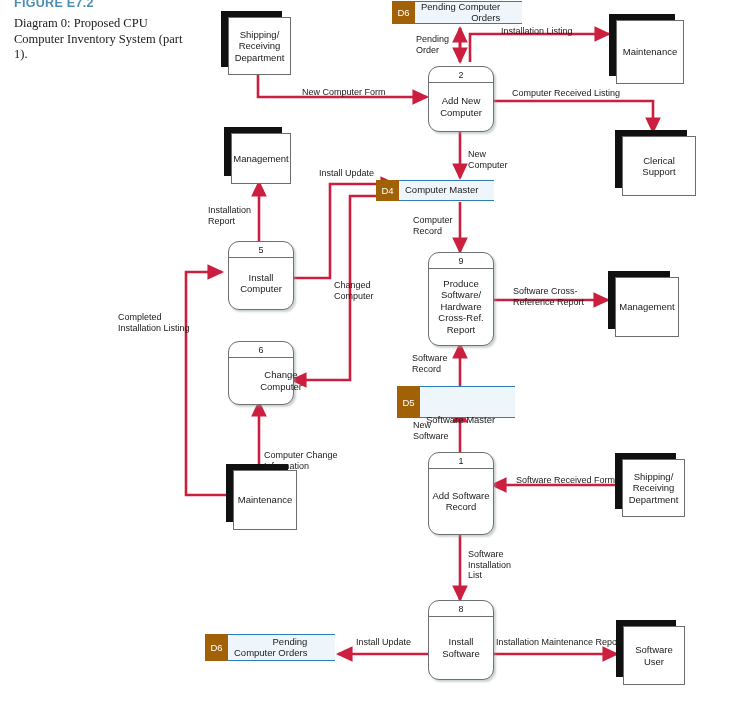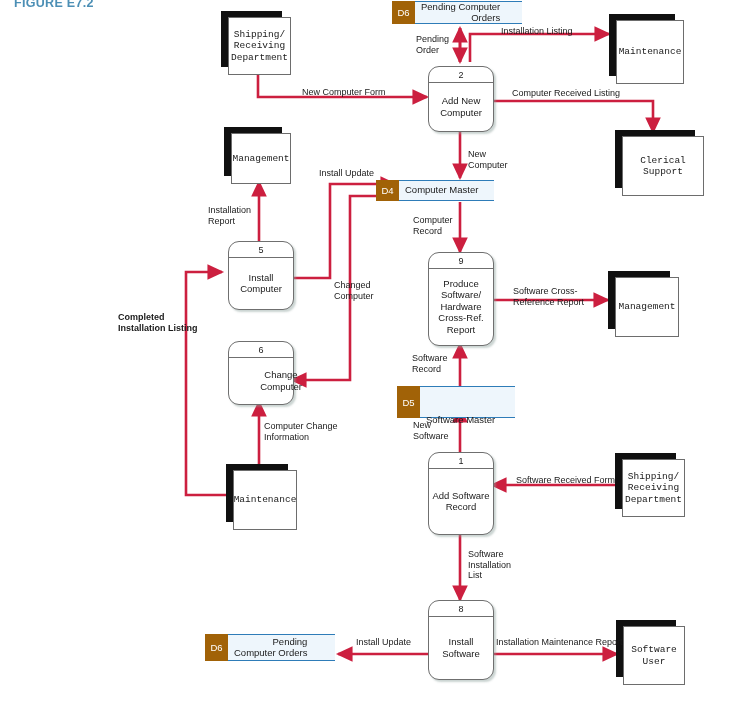--- a/index.html
+++ b/index.html
@@ -8,21 +8,21 @@
        -webkit-font-smoothing:antialiased;}
   #stage{position:absolute;left:0;top:0;width:753px;height:722px;overflow:hidden;}
 
   
   #fig-title{position:absolute;left:14px;top:-4px;font-size:12.5px;font-weight:bold;
              color:#4c8fb5;letter-spacing:.3px;}
   #fig-caption{position:absolute;left:14px;top:16px;width:170px;
                font-family:"Liberation Serif", serif;font-size:12.5px;color:#1a1a1a;line-height:15.5px;}
 
   
-  .entity{position:absolute;font-family:Liberation Mono, monospace;}
+  .entity{position:absolute;}
   .entity .shadow{position:absolute;left:-7px;top:-6px;width:100%;height:100%;background:#101010;}
   .entity .face{position:absolute;left:0;top:0;width:100%;height:100%;
                 background:#ffffff;border:1px solid #6d6d6d;
                 display:flex;align-items:center;justify-content:center;text-align:center;}
   .entity .face span{font-size:9.5px;color:#202020;line-height:11.5px;display:block;}
 
   
   .proc{position:absolute;background:#ffffff;border:1px solid #6f6f6f;border-radius:11px;
         box-shadow:2px 2px 2px rgba(140,160,155,.45);}
   .proc .pnum{position:absolute;left:0;top:0;width:100%;height:15px;
@@ -48,20 +48,21 @@
 
   
   #flows{position:absolute;left:0;top:0;width:753px;height:722px;}
 </style>
 </head>
 <body>
 
 <div id="stage">
 
   <div id="fig-title">FIGURE E7.2</div>
+  <div id="fig-caption">Diagram 0: Proposed CPU Computer Inventory System (part 1).</div>
 
   <svg id="flows" viewBox="0 0 753 722">
     <defs>
       <marker id="ah" markerWidth="7" markerHeight="7" refX="5.6" refY="3" orient="auto">
         <path d="M0,0 L6.4,3 L0,6 z" fill="#cc1f3f"></path>
       </marker>
     </defs>
     <g fill="none" stroke="#cc1f3f" stroke-width="2.6" marker-end="url(#ah)">
 
       <path d="M460,62 L460,28"></path>
@@ -149,21 +150,21 @@
     </div>
   </div>
 
   <div class="entity" style="left:231px;top:133px;width:58px;height:49px;">
     <div class="shadow"></div>
     <div class="face">
       <span style="white-space:pre-line;">Management</span>
     </div>
   </div>
 
-  <div class="entity" style="left:622px;top:136px;width:72px;height:58px;padding-left:8px;">
+  <div class="entity" style="left:622px;top:136px;width:72px;height:58px;">
     <div class="shadow"></div>
     <div class="face">
       <span style="white-space:pre-line;">Clerical
 Support</span>
     </div>
   </div>
 
   <div class="entity" style="left:615px;top:277px;width:62px;height:58px;">
     <div class="shadow"></div>
     <div class="face">
@@ -253,27 +254,27 @@
   <div class="lbl" style="left:512px;top:88px;">Computer Received Listing</div>
   <div class="lbl" style="left:468px;top:149px;">New
 Computer</div>
   <div class="lbl" style="left:319px;top:168px;">Install Update</div>
   <div class="lbl" style="left:208px;top:205px;">Installation
 Report</div>
   <div class="lbl" style="left:413px;top:215px;">Computer
 Record</div>
   <div class="lbl" style="left:334px;top:280px;">Changed
 Computer</div>
-  <div class="lbl" style="left:118px;top:312px;font-weight:bold;">Completed
+  <div class="lbl" style="left:118px;top:312px;">Completed
 Installation Listing</div>
   <div class="lbl" style="left:513px;top:286px;">Software Cross-
 Reference Report</div>
   <div class="lbl" style="left:412px;top:353px;">Software
 Record</div>
-  <div class="lbl" style="left:264px;top:421px;">Computer Change
+  <div class="lbl" style="left:264px;top:450px;">Computer Change
 Information</div>
   <div class="lbl" style="left:413px;top:420px;">New
 Software</div>
   <div class="lbl" style="left:516px;top:475px;">Software Received Form</div>
   <div class="lbl" style="left:468px;top:549px;">Software
 Installation
 List</div>
   <div class="lbl" style="left:356px;top:637px;">Install Update</div>
   <div class="lbl" style="left:496px;top:637px;">Installation Maintenance Report</div>
 

